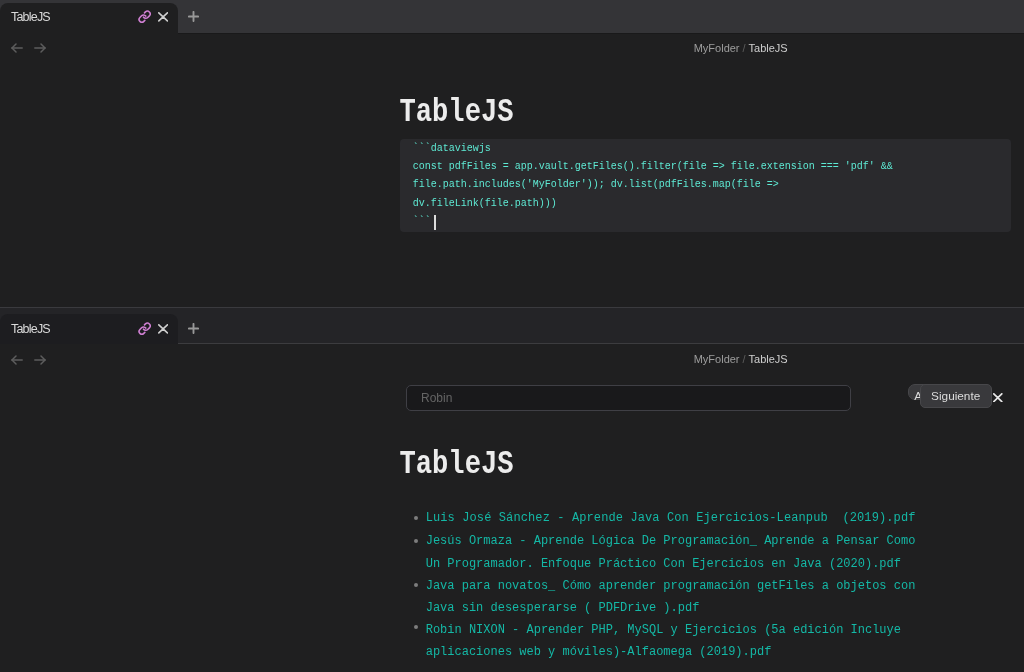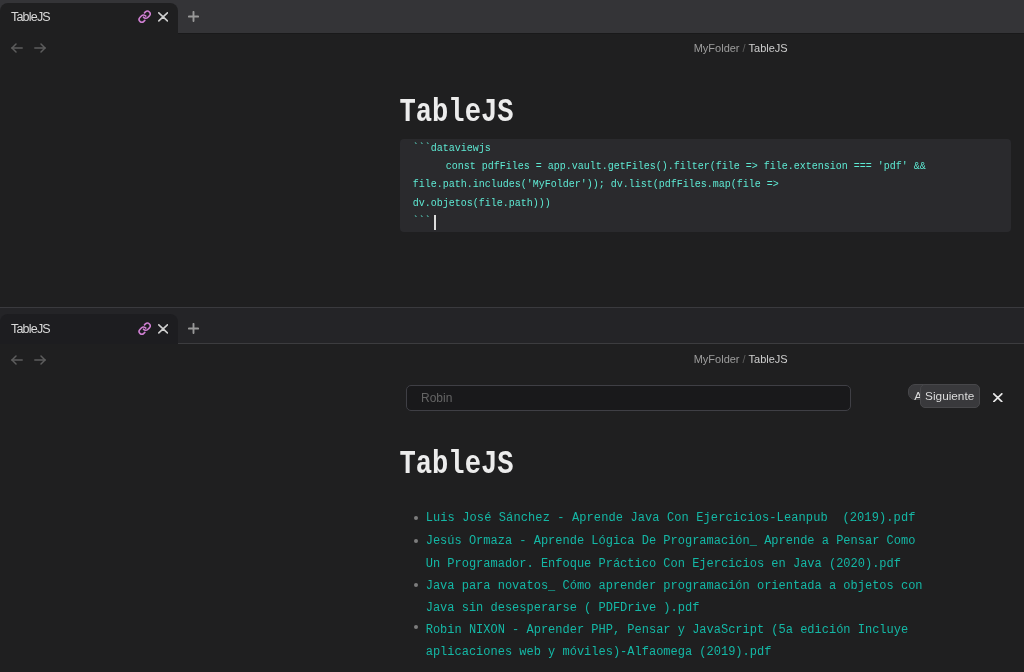--- a/index.html
+++ b/index.html
@@ -51,23 +51,23 @@
     <path d="M7 1l4 4-4 4"></path>
   </svg>
 <div class="crumb" style="top:41.5px;left:651.7px;"><span style="color:#9d9d9d;">MyFolder</span><span style="color:#5c5c5c;"> / </span><span style="color:#cecece;">TableJS</span></div>
 
 <svg style="left:398.5px;top:90px;" width="130" height="42">
     <text x="0.5" y="30.7" font-family="Liberation Mono" font-weight="bold" font-size="33" fill="#ececec" textLength="114" lengthAdjust="spacingAndGlyphs">TableJS</text>
   </svg>
 
 <div class="abs" style="left:399.5px;top:138.5px;width:611px;height:93px;background:#2a2a2d;border-radius:4px;"></div>
 <div class="codeline" style="top:142.5px;">```dataviewjs</div>
-<div class="codeline" style="top:160.9px;margin-left:33px;">const pdfFiles = app.vault.getFiles().filter(file =&gt; file.extension === 'pdf' &amp;&amp;</div>
+<div class="codeline" style="top:160.9px;">const pdfFiles = app.vault.getFiles().filter(file =&gt; file.extension === 'pdf' &amp;&amp;</div>
 <div class="codeline" style="top:179.3px;">file.path.includes('MyFolder')); dv.list(pdfFiles.map(file =&gt;</div>
-<div class="codeline" style="top:197.7px;">dv.objetos(file.path)))</div>
+<div class="codeline" style="top:197.7px;">dv.fileLink(file.path)))</div>
 <div class="codeline" style="top:216.1px;">```</div>
 <div class="abs" style="left:434px;top:215px;width:1.5px;height:14.5px;background:#dcdcdc;"></div>
 
 <div class="bar" style="top:307px;height:1px;background:#3a3a3e;"></div>
 <div class="bar" style="top:308px;height:35px;background:#242427;"></div>
 <div class="bar" style="top:343px;height:1px;background:#3c3c3f;"></div>
 <div class="tab" style="top:314px;height:30px;background:#1d1d20;"></div>
 <div class="tabtitle" style="top:321.5px;">TableJS</div>
 <svg style="left:137.8px;top:321.9px;" width="13.3" height="13.3" viewBox="0 0 24 24" fill="none" stroke="#cf7fd2" stroke-width="2.9" stroke-linecap="round" stroke-linejoin="round">
     <path d="M10 13a5 5 0 0 0 7.54.54l3-3a5 5 0 0 0-7.07-7.07l-1.72 1.71"></path>
@@ -85,32 +85,32 @@
   </svg>
 <svg style="left:34.4px;top:354.9px;" width="12" height="10" viewBox="0 0 12 10" fill="none" stroke="#5d5d5d" stroke-width="1.5" stroke-linecap="round" stroke-linejoin="round">
     <path d="M0.8 5h10.3"></path>
     <path d="M7 1l4 4-4 4"></path>
   </svg>
 <div class="crumb" style="top:353.2px;left:651.7px;"><span style="color:#9d9d9d;">MyFolder</span><span style="color:#5c5c5c;"> / </span><span style="color:#cecece;">TableJS</span></div>
 
 <div class="abs" style="left:406px;top:385px;width:445px;height:26px;background:#19191b;border:1px solid #3f3f45;border-radius:5px;box-sizing:border-box;"></div>
 <div class="abs" style="left:421px;top:391px;font-size:12px;color:#646464;">Robin</div>
 <div class="btn" style="left:908px;top:384px;width:54px;height:16px;line-height:22px;border-radius:7px;">Anterior</div>
-<div class="btn" style="left:919.7px;top:384px;width:60px;height:24px;line-height:22px;">Siguiente</div>
+<div class="btn" style="left:919.7px;top:384px;width:72px;height:24px;line-height:22px;">Siguiente</div>
 <svg style="left:993px;top:393.1px;" width="9.6" height="9.4" viewBox="0 0 9.6 9.4" fill="none" stroke="#e8e8e8" stroke-width="1.7" stroke-linecap="round">
     <path d="M8.8 0.8 0.8 8.6M0.8 0.8 8.8 8.6"></path>
   </svg>
 
 <svg style="left:398.5px;top:442.3px;" width="130" height="42">
     <text x="0.5" y="30.7" font-family="Liberation Mono" font-weight="bold" font-size="33" fill="#ececec" textLength="114" lengthAdjust="spacingAndGlyphs">TableJS</text>
   </svg>
 
 <div class="bullet" style="left:413.7px;top:515.9px;"></div>
 <div class="bullet" style="left:413.7px;top:539px;"></div>
 <div class="bullet" style="left:413.7px;top:582.6px;"></div>
 <div class="bullet" style="left:413.7px;top:624.9px;"></div>
 <div class="li" style="top:511px;letter-spacing:0.11px;">Luis José Sánchez - Aprende Java Con Ejercicios-Leanpub  (2019).pdf</div>
 <div class="li" style="top:534.4px;">Jesús Ormaza - Aprende Lógica De Programación_ Aprende a Pensar Como</div>
 <div class="li" style="top:556.6px;">Un Programador. Enfoque Práctico Con Ejercicios en Java (2020).pdf</div>
-<div class="li" style="top:578.8px;">Java para novatos_ Cómo aprender programación orientada a objetos con</div>
+<div class="li" style="top:578.8px;">Java para novatos_ Cómo aprender programación getFiles a objetos con</div>
 <div class="li" style="top:601px;">Java sin desesperarse ( PDFDrive ).pdf</div>
-<div class="li" style="top:623.2px;">Robin NIXON - Aprender PHP, Pensar y JavaScript (5a edición Incluye</div>
+<div class="li" style="top:623.2px;">Robin NIXON - Aprender PHP, MySQL y Ejercicios (5a edición Incluye</div>
 <div class="li" style="top:645.4px;text-align:right;">aplicaciones web y móviles)-Alfaomega (2019).pdf</div>
 
 </body></html>

